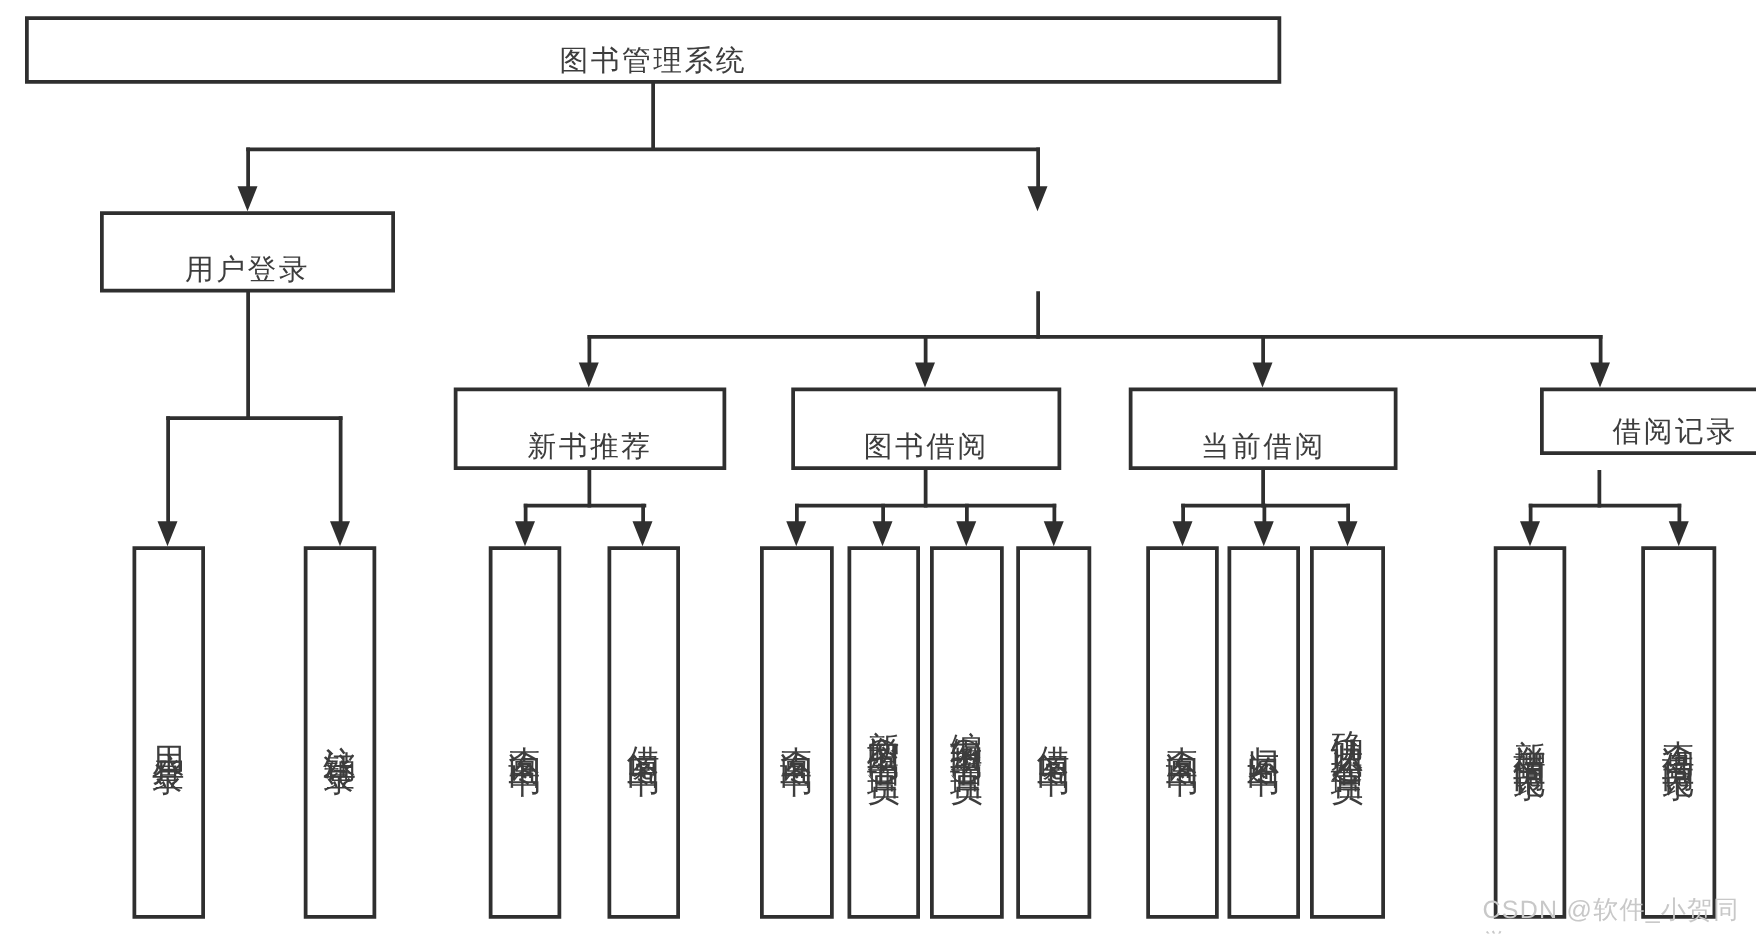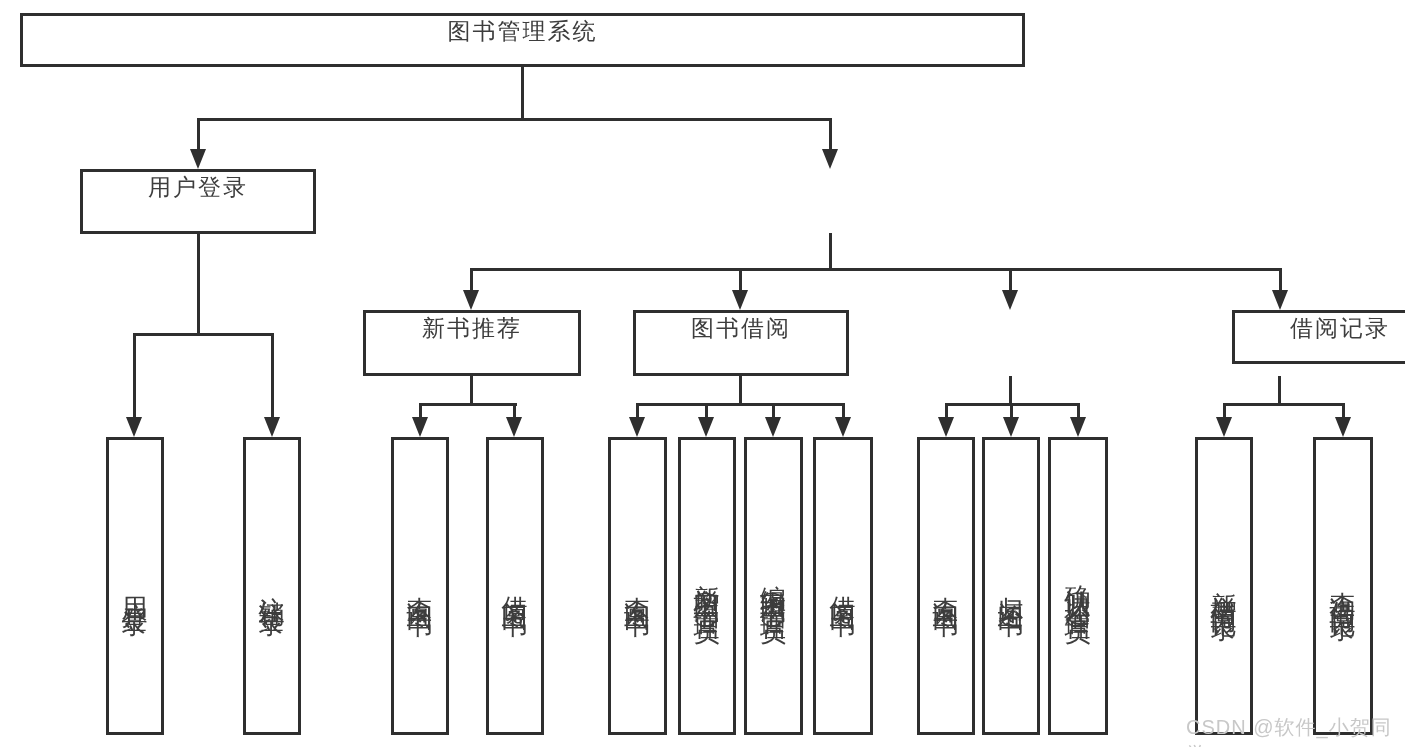--- a/index.html
+++ b/index.html
@@ -8,21 +8,21 @@
     width:1405px;height:747px;
     background:#ffffff;
     font-family:"Liberation Sans","DejaVu Sans",sans-serif;
     overflow:hidden;
   }
   .hbox{
     position:absolute;
     box-sizing:border-box;
     border:3px solid #2f2f2f;
     background:#ffffff;
-    display:flex;align-items:flex-start;justify-content:center;
+    display:flex;align-items:flex-end;justify-content:center;
     font-size:23px;
     letter-spacing:2px;
     color:#3d3d3d;
   }
   .vbox{
     position:absolute;
     box-sizing:border-box;
     border:3px solid #2f2f2f;
     background:#ffffff;
     display:flex;align-items:center;justify-content:center;
@@ -63,20 +63,23 @@
 
   <div class="hbox" style="left:80px;top:169px;width:236px;height:65px">
     <span>用户登录</span>
   </div>
 
   <div class="hbox" style="left:633px;top:310px;width:216px;height:66px">
     <span>图书借阅</span>
   </div>
   <div class="hbox" style="left:363px;top:310px;width:218px;height:66px">
     <span>新书推荐</span>
+  </div>
+  <div class="hbox" style="left:903px;top:310px;width:215px;height:66px">
+    <span>当前借阅</span>
   </div>
   <div class="hbox" style="left:1232px;top:310px;width:216px;height:54px">
     <span>借阅记录</span>
   </div>
 
   <div class="vbox" style="left:106px;top:437px;width:58px;height:298px">
     <span class="vtext">用户登录</span>
   </div>
   <div class="vbox" style="left:243px;top:437px;width:58px;height:298px">
     <span class="vtext">注销登录</span>

